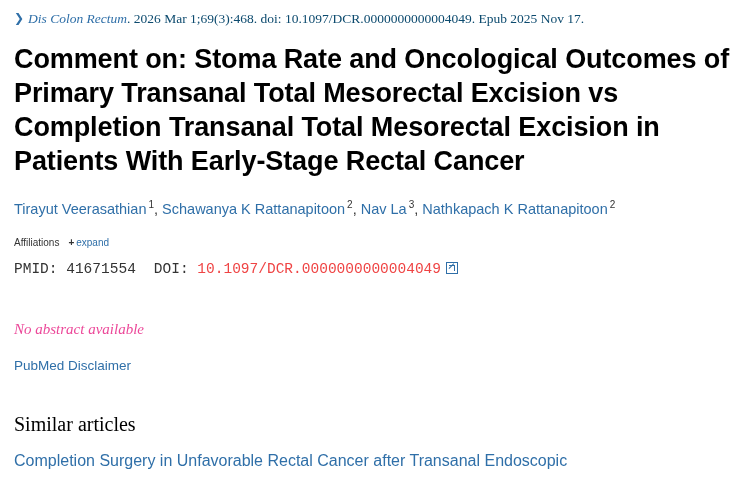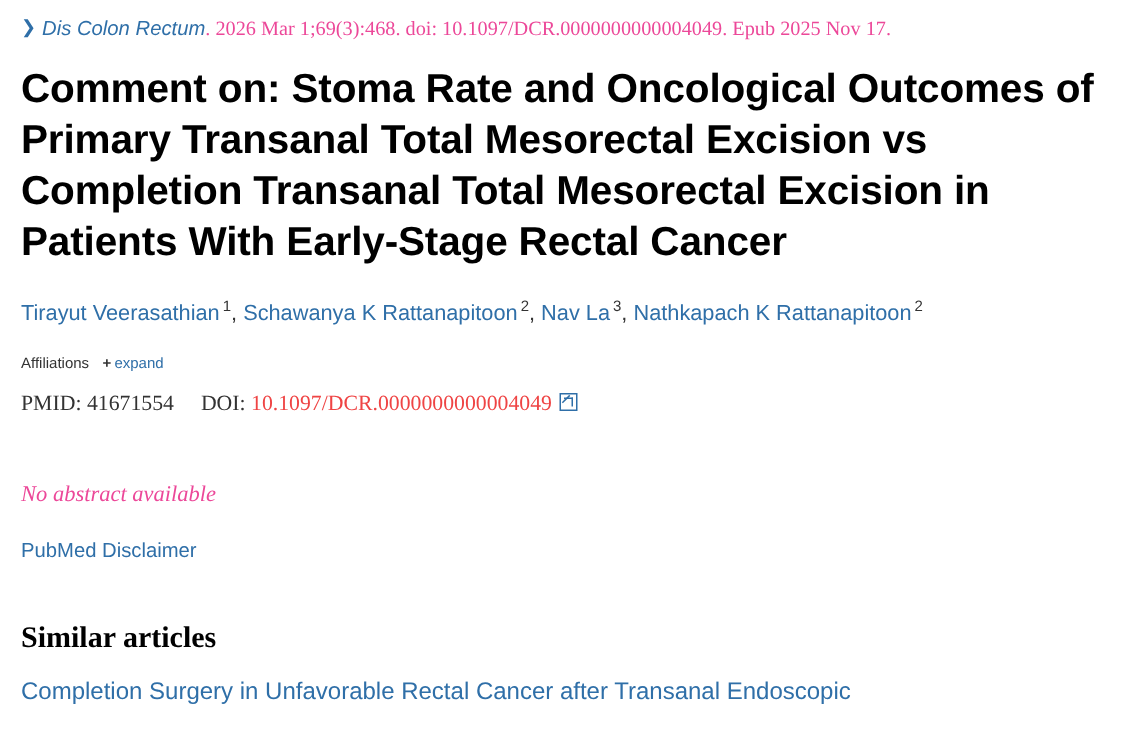--- a/index.html
+++ b/index.html
@@ -37,24 +37,24 @@
     color: #2f6fa8;
     font-size: 12px;
     margin-right: 4px;
     line-height: 17px;
     display: inline-block;
     transform: translateY(-1px);
   }
   .journal {
     color: #2f6fa8;
     font-style: italic;
-    font-family: Liberation Sans, sans-serif;
+    font-family: Liberation Serif, serif;
   }
   .cit-rest {
-    color: #ec4899;
+    color: #0c4a6e;
     text-align: right;
   }
 
   
   h1.title {
     font-family: Liberation Sans, sans-serif;
     font-weight: bold;
     font-size: 27px;
     line-height: 34px;
     margin: 14px 0 0 0;
@@ -101,21 +101,21 @@
   }
   .expand .plus {
     color: #333;
     font-weight: bold;
     margin-right: 2px;
   }
 
   
   .ids {
     margin-top: 13px;
-    font-family: Liberation Serif, serif;
+    font-family: Liberation Mono, monospace;
     font-size: 14.5px;
     color: #333;
     display: flex;
     align-items: baseline;
     gap: 18px;
     white-space: nowrap;
   }
   .ids .lbl { color: #333; }
   .ids .doi-link {
     color: #ef4444;
@@ -166,21 +166,21 @@
     margin-top: 20px;
     font-family: "Liberation Sans", sans-serif;
     font-size: 13.5px;
     color: #2f6fa8;
     cursor: pointer;
   }
 
   
   h2.similar {
     font-family: "Liberation Serif", serif;
-    font-weight: bold;
+    font-weight: normal;
     font-size: 20px;
     color: #000;
     margin: 40px 0 0 0;
   }
   .sim-item {
     margin-top: 14px;
     font-family: "Liberation Sans", sans-serif;
     font-size: 16px;
     line-height: 22px;
     color: #2f6fa8;

